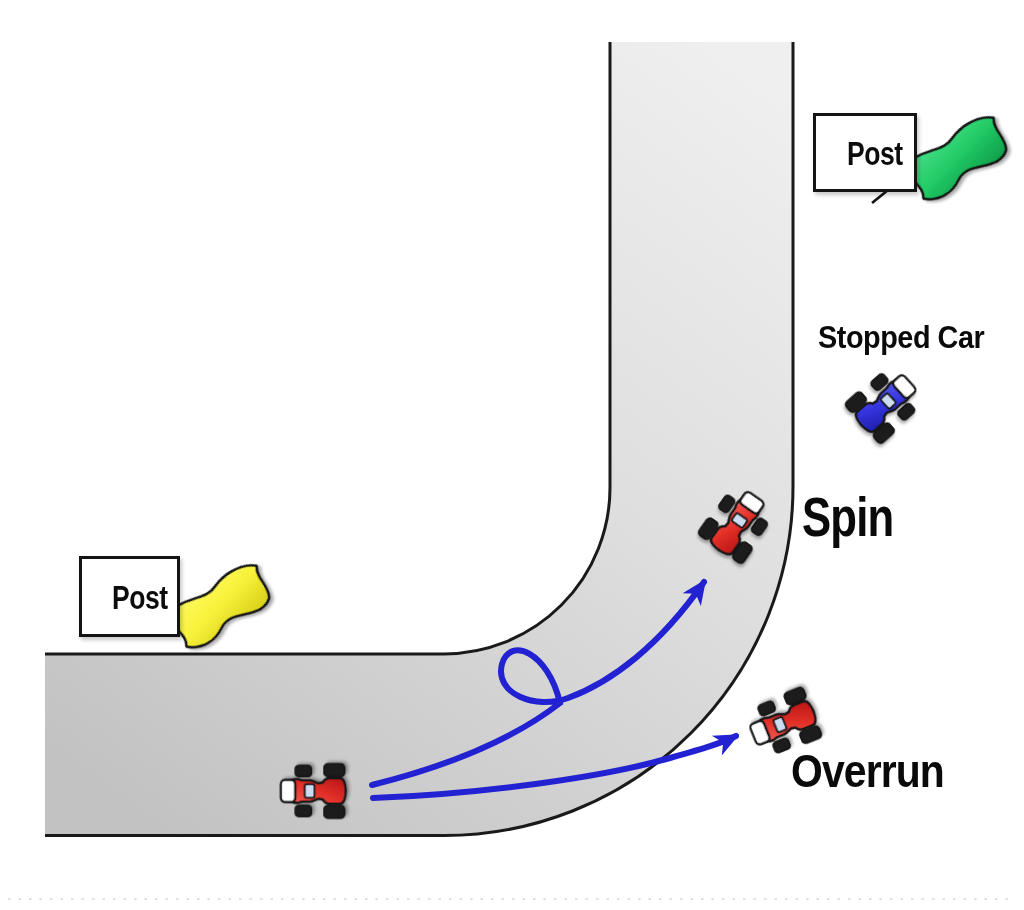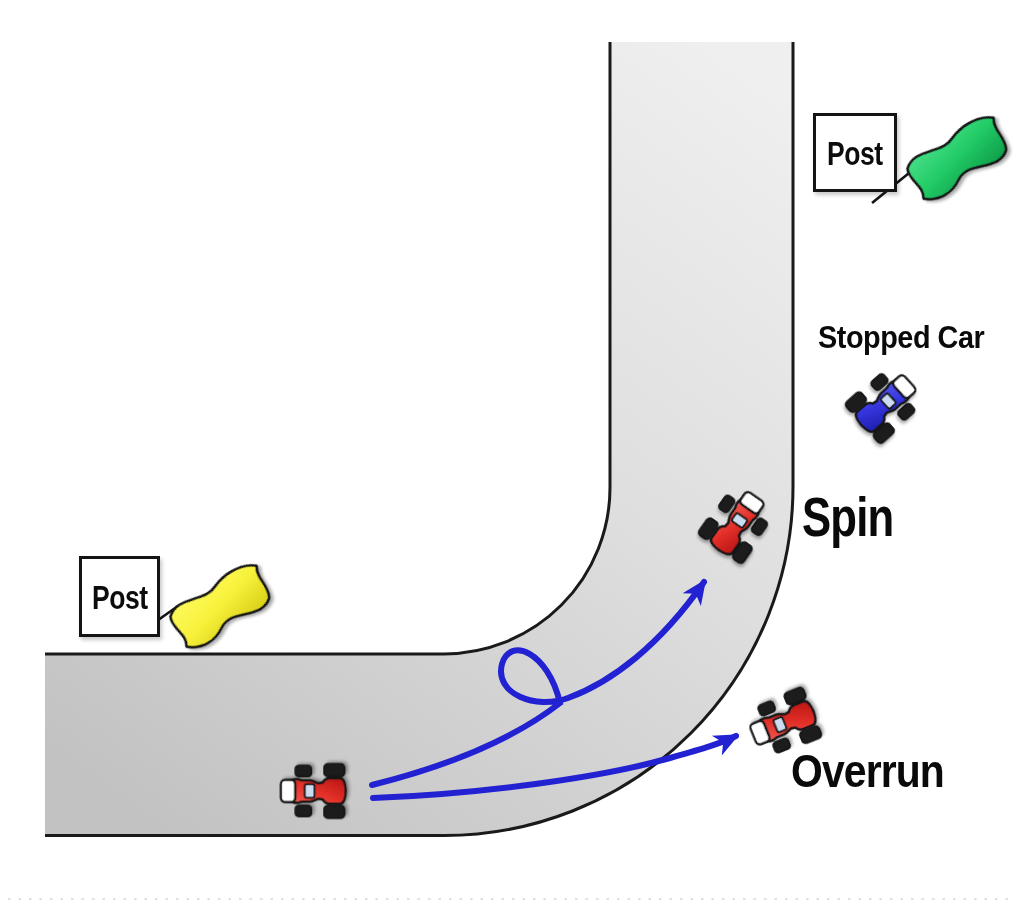--- a/index.html
+++ b/index.html
@@ -9,21 +9,21 @@
     background:#ffffff;
     overflow:hidden;
     font-family:"Liberation Sans",sans-serif;
   }
   .stage svg{position:absolute;left:0;top:0;}
   .post-sign{
     position:absolute;
     background:#ffffff;
     border:3px solid #141414;
     box-shadow:2px 3px 4px rgba(0,0,0,.22);
-    display:flex;align-items:center;justify-content:center;
+    display:flex;align-items:center;justify-content:center;padding-left:20px;
   }
   .post-sign-right{left:813px;top:113px;width:78px;height:73px;}
   .post-sign-left{left:79px;top:556px;width:75px;height:75px;}
   .post-sign span{
     font-weight:bold;font-size:34px;line-height:1;color:#0c0c0c;
     letter-spacing:-.5px;
     transform:scaleX(.78);transform-origin:center center;
     white-space:nowrap;
   }
   .lbl{

